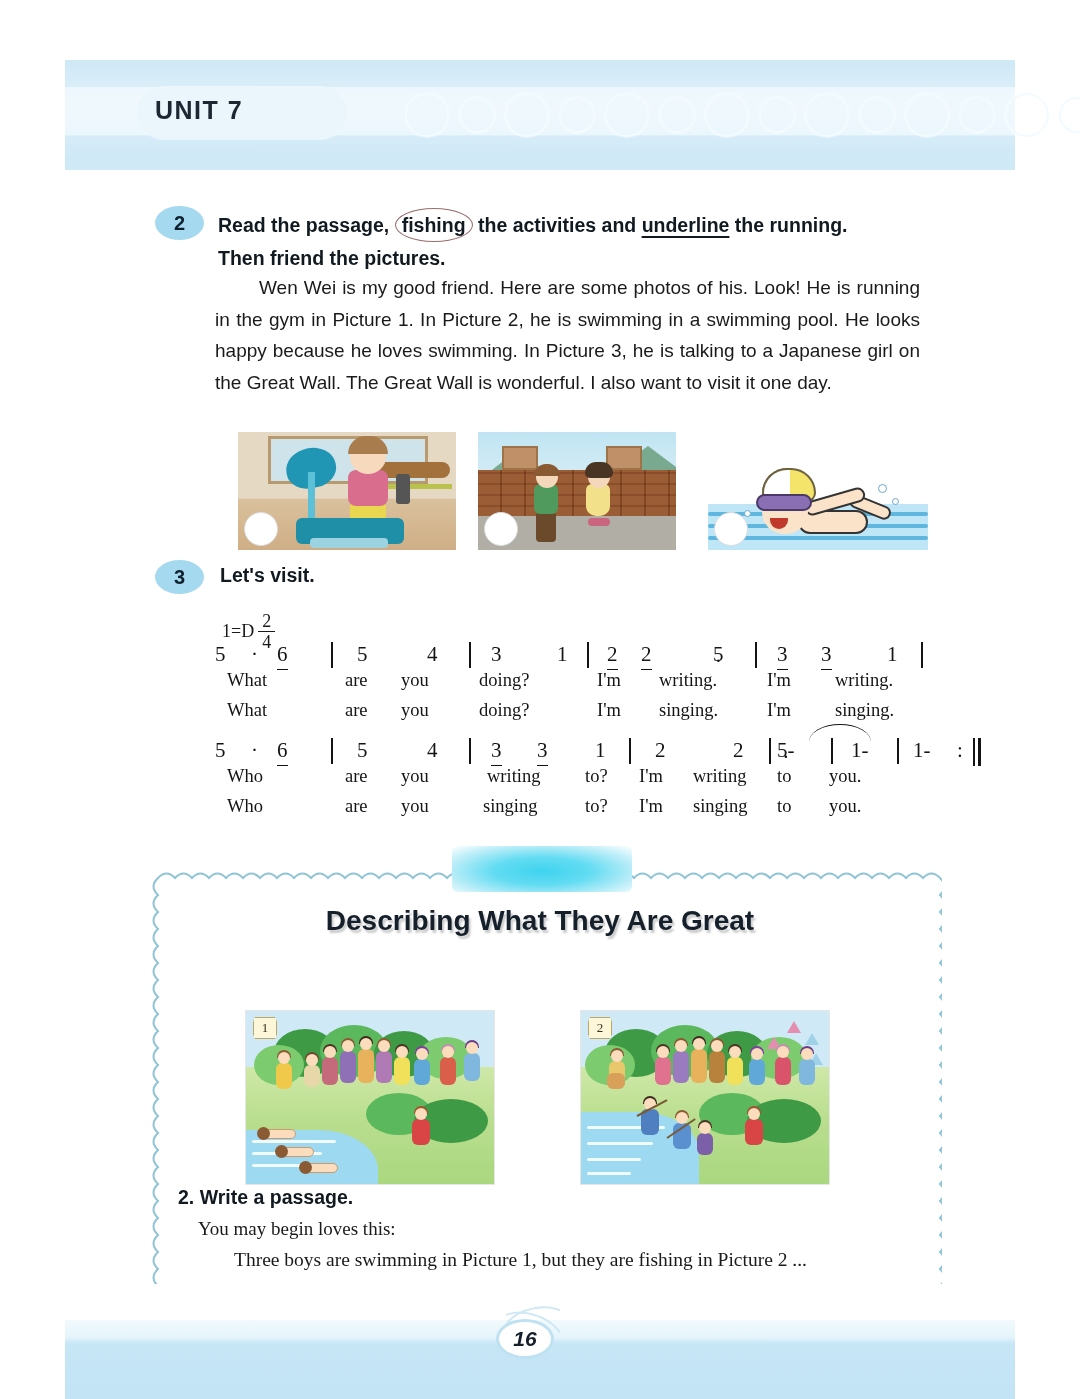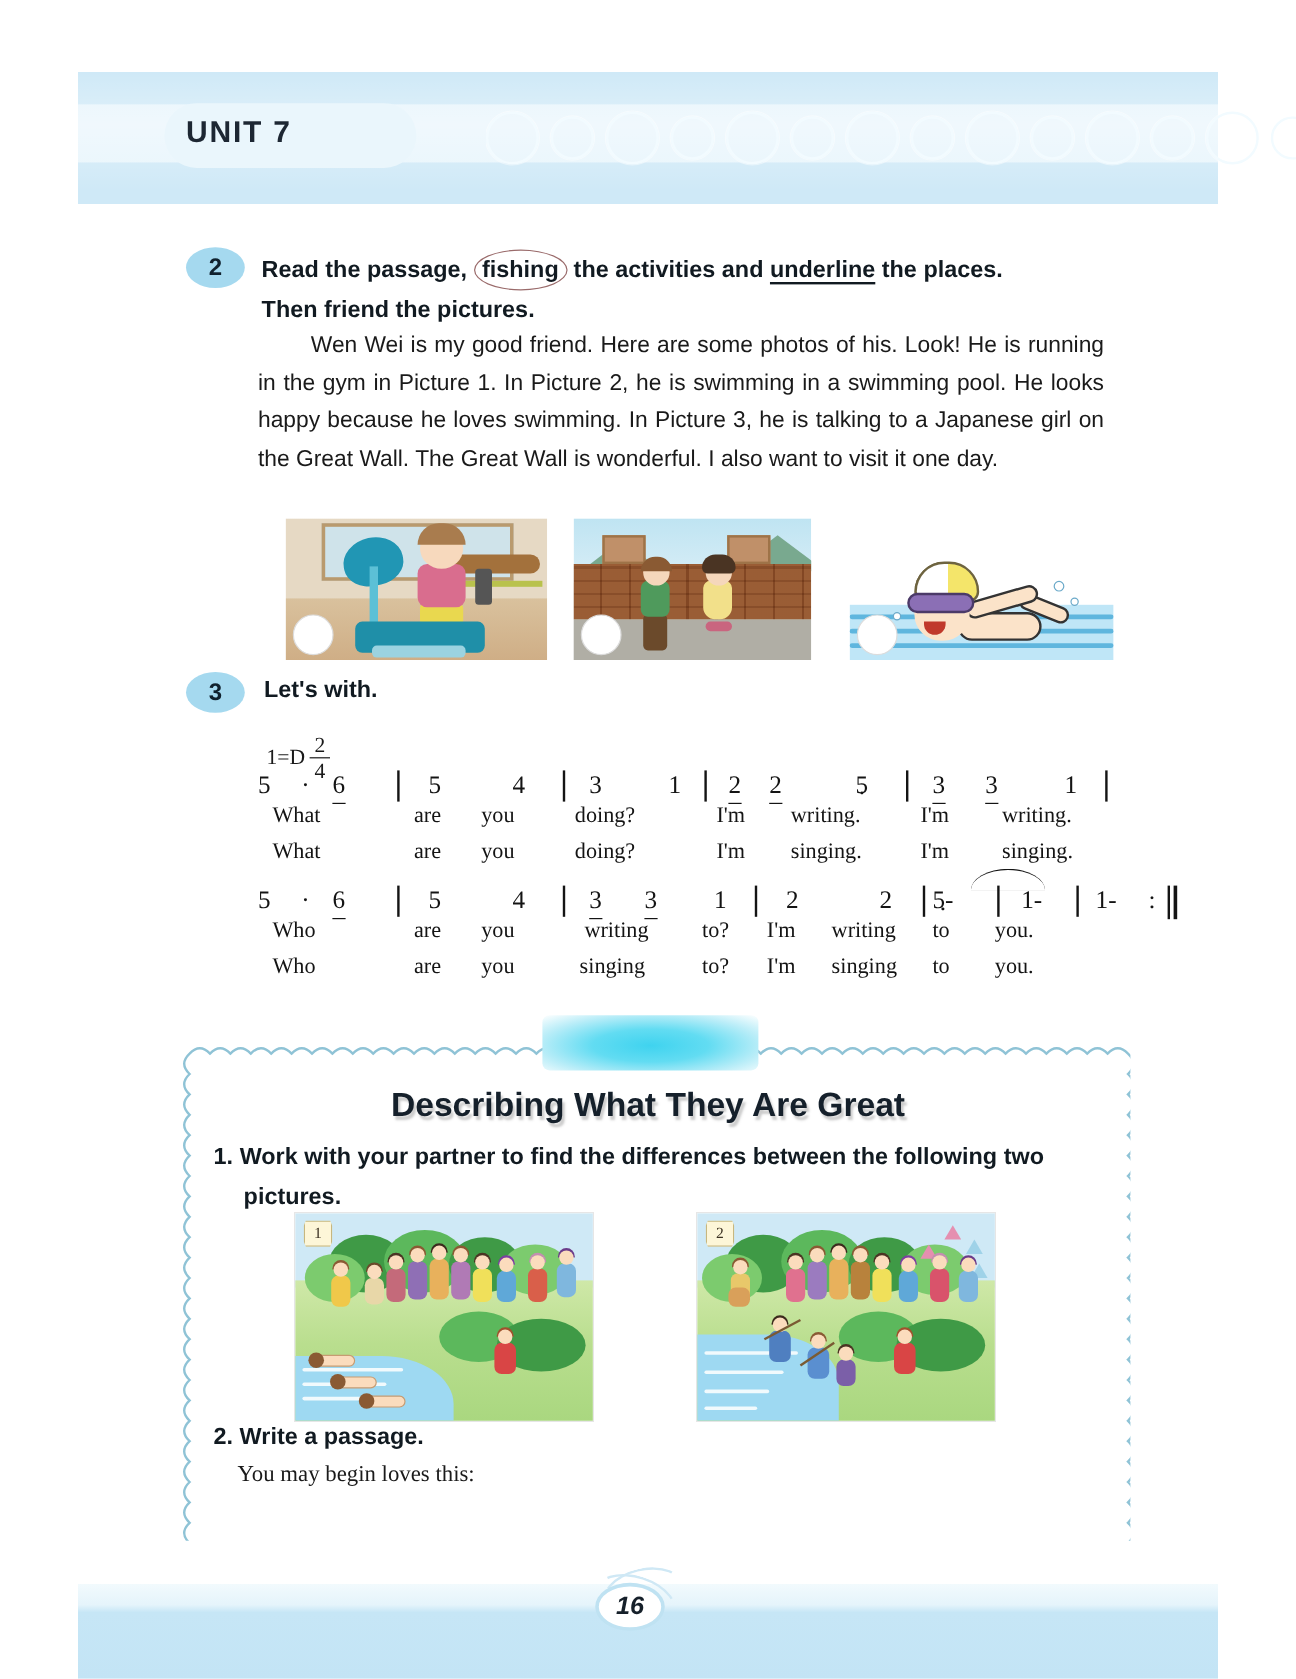--- a/index.html
+++ b/index.html
@@ -272,21 +272,21 @@
         <div class="circ" style="left: 500px; width: 44px; height: 44px;"></div>
         <div class="circ" style="left: 554px; width: 36px; height: 36px;"></div>
         <div class="circ" style="left: 600px; width: 44px; height: 44px;"></div>
         <div class="circ" style="left: 654px; width: 36px; height: 36px;"></div>
       </div>
   </div>
 
   <div class="badge" style="left:155px; top:206px;">2</div>
 
   <div class="ex2-head">
-    <span>Read the passage, </span><span class="circle-word">fishing</span><span> the activities and </span><span class="ul-word">underline</span><span> the places.</span><br>
+    <span>Read the passage, </span><span class="circle-word">fishing</span><span> the activities and </span><span class="ul-word">underline</span><span> the running.</span><br>
     <span>Then friend the pictures.</span>
   </div>
 
   <div class="passage">Wen Wei is my good friend. Here are some photos of his. Look! He is running in the gym in Picture 1. In Picture 2, he is swimming in a swimming pool. He looks happy because he loves swimming. In Picture 3, he is talking to a Japanese girl on the Great Wall. The Great Wall is wonderful. I also want to visit it one day.</div>
 
   <div class="photo-row">
 
     <div class="photo p1">
       <div class="gym-bg"></div>
       <div class="gym-win"></div>
@@ -340,21 +340,21 @@
         <div class="sw-cap2"></div>
       <div class="sw-goggle"></div>
       <div class="sw-bub" style="left:170px;top:52px;width:9px;height:9px;"></div>
       <div class="sw-bub" style="left:184px;top:66px;width:7px;height:7px;"></div>
       <div class="sw-bub" style="left:36px;top:78px;width:7px;height:7px;"></div>
       <div class="numcircle"></div>
     </div>
   </div>
 
   <div class="badge" style="left:155px; top:560px;">3</div>
-  <div class="ex3-label">Let's with.</div>
+  <div class="ex3-label">Let's visit.</div>
 
   <div class="key-sig">
     <span>1=D</span>
     <span class="frac">
       <span class="num">2</span>
       <span class="den">4</span>
     </span>
   </div>
 
   <div class="staff notes-row" style="left:215px; top:642px; width:710px;">
@@ -454,23 +454,20 @@
 
   <div class="project-box">
     <svg class="wavy" viewBox="0 0 790 412" preserveAspectRatio="none">
       <path id="wavePath" fill="none" stroke="#8fc3d6" stroke-width="2" d="M 6 6 q 8.5 -9 17 0 q 8.5 -9 17 0 q 8.5 -9 17 0 q 8.5 -9 17 0 q 8.5 -9 17 0 q 8.5 -9 17 0 q 8.5 -9 17 0 q 8.5 -9 17 0 q 8.5 -9 17 0 q 8.5 -9 17 0 q 8.5 -9 17 0 q 8.5 -9 17 0 q 8.5 -9 17 0 q 8.5 -9 17 0 q 8.5 -9 17 0 q 8.5 -9 17 0 q 8.5 -9 17 0 q 8.5 -9 17 0 q 8.5 -9 17 0 q 8.5 -9 17 0 q 8.5 -9 17 0 q 8.5 -9 17 0 q 8.5 -9 17 0 q 8.5 -9 17 0 q 8.5 -9 17 0 q 8.5 -9 17 0 q 8.5 -9 17 0 q 8.5 -9 17 0 q 8.5 -9 17 0 q 8.5 -9 17 0 q 8.5 -9 17 0 q 8.5 -9 17 0 q 8.5 -9 17 0 q 8.5 -9 17 0 q 8.5 -9 17 0 q 8.5 -9 17 0 q 8.5 -9 17 0 q 8.5 -9 17 0 q 8.5 -9 17 0 q 8.5 -9 17 0 q 8.5 -9 17 0 q 8.5 -9 17 0 q 8.5 -9 17 0 q 8.5 -9 17 0 q 8.5 -9 17 0 q 8.5 -9 17 0 q 9 8.5 0 17 q 9 8.5 0 17 q 9 8.5 0 17 q 9 8.5 0 17 q 9 8.5 0 17 q 9 8.5 0 17 q 9 8.5 0 17 q 9 8.5 0 17 q 9 8.5 0 17 q 9 8.5 0 17 q 9 8.5 0 17 q 9 8.5 0 17 q 9 8.5 0 17 q 9 8.5 0 17 q 9 8.5 0 17 q 9 8.5 0 17 q 9 8.5 0 17 q 9 8.5 0 17 q 9 8.5 0 17 q 9 8.5 0 17 q 9 8.5 0 17 q 9 8.5 0 17 q 9 8.5 0 17 q 9 8.5 0 17 q -8.5 9 -17 0 q -8.5 9 -17 0 q -8.5 9 -17 0 q -8.5 9 -17 0 q -8.5 9 -17 0 q -8.5 9 -17 0 q -8.5 9 -17 0 q -8.5 9 -17 0 q -8.5 9 -17 0 q -8.5 9 -17 0 q -8.5 9 -17 0 q -8.5 9 -17 0 q -8.5 9 -17 0 q -8.5 9 -17 0 q -8.5 9 -17 0 q -8.5 9 -17 0 q -8.5 9 -17 0 q -8.5 9 -17 0 q -8.5 9 -17 0 q -8.5 9 -17 0 q -8.5 9 -17 0 q -8.5 9 -17 0 q -8.5 9 -17 0 q -8.5 9 -17 0 q -8.5 9 -17 0 q -8.5 9 -17 0 q -8.5 9 -17 0 q -8.5 9 -17 0 q -8.5 9 -17 0 q -8.5 9 -17 0 q -8.5 9 -17 0 q -8.5 9 -17 0 q -8.5 9 -17 0 q -8.5 9 -17 0 q -8.5 9 -17 0 q -8.5 9 -17 0 q -8.5 9 -17 0 q -8.5 9 -17 0 q -8.5 9 -17 0 q -8.5 9 -17 0 q -8.5 9 -17 0 q -8.5 9 -17 0 q -8.5 9 -17 0 q -8.5 9 -17 0 q -8.5 9 -17 0 q -8.5 9 -17 0 q -9 -8.5 0 -17 q -9 -8.5 0 -17 q -9 -8.5 0 -17 q -9 -8.5 0 -17 q -9 -8.5 0 -17 q -9 -8.5 0 -17 q -9 -8.5 0 -17 q -9 -8.5 0 -17 q -9 -8.5 0 -17 q -9 -8.5 0 -17 q -9 -8.5 0 -17 q -9 -8.5 0 -17 q -9 -8.5 0 -17 q -9 -8.5 0 -17 q -9 -8.5 0 -17 q -9 -8.5 0 -17 q -9 -8.5 0 -17 q -9 -8.5 0 -17 q -9 -8.5 0 -17 q -9 -8.5 0 -17 q -9 -8.5 0 -17 q -9 -8.5 0 -17 q -9 -8.5 0 -17 q -9 -8.5 0 -17"></path>
     </svg>
   </div>
 
   <div class="project-banner"></div>
   <div class="project-subtitle">Describing What They Are Great</div>
 
-  <div class="task1">
-    <span class="hang"><span>1.</span> <span>Work with your partner to find the differences between the following two pictures.</span></span>
-  </div>
 
   <div class="proj-pics">
 
     <div class="proj-pic pp1">
       <div class="pp-sky"></div>
       <div class="pp-grass"></div>
       <div class="bush dark" style="left:28px;top:18px;width:62px;height:48px;"></div>
       <div class="bush light" style="left:8px;top:34px;width:50px;height:40px;"></div>
       <div class="bush" style="left:74px;top:14px;width:68px;height:52px;"></div>
       <div class="bush dark" style="left:128px;top:20px;width:60px;height:46px;"></div>
@@ -620,20 +617,21 @@
           <span class="hr" style="background:#4a3423;"></span>
           <span class="h"></span>
         </div>
 
       <div class="numtag">2</div>
     </div>
   </div>
 
   <div class="task2">2. Write a passage.</div>
   <div class="begin-line">You may begin loves this:</div>
+  <div class="sample-line">Three boys are swimming in Picture 1, but they are fishing in Picture 2 ...</div>
 
   <div class="footer-band"></div>
   <div class="page-no-wrap">
     <div class="swoosh" style="left:4px;top:4px;width:76px;height:52px;transform:rotate(18deg);"></div>
     <div class="swoosh" style="left:14px;top:-2px;width:74px;height:50px;transform:rotate(-14deg);"></div>
     <div class="page-no-ell"></div>
     <div class="page-no">16</div>
   </div>
 
 </div>

